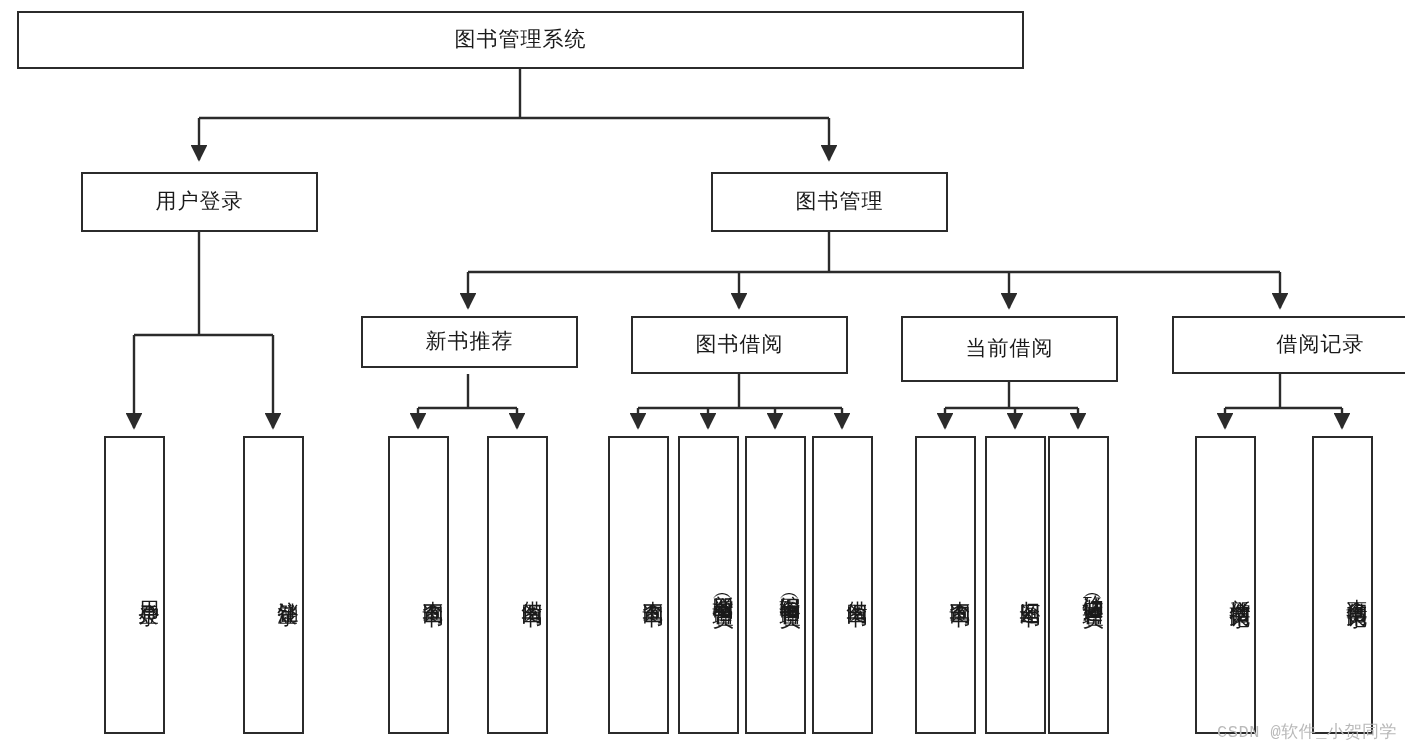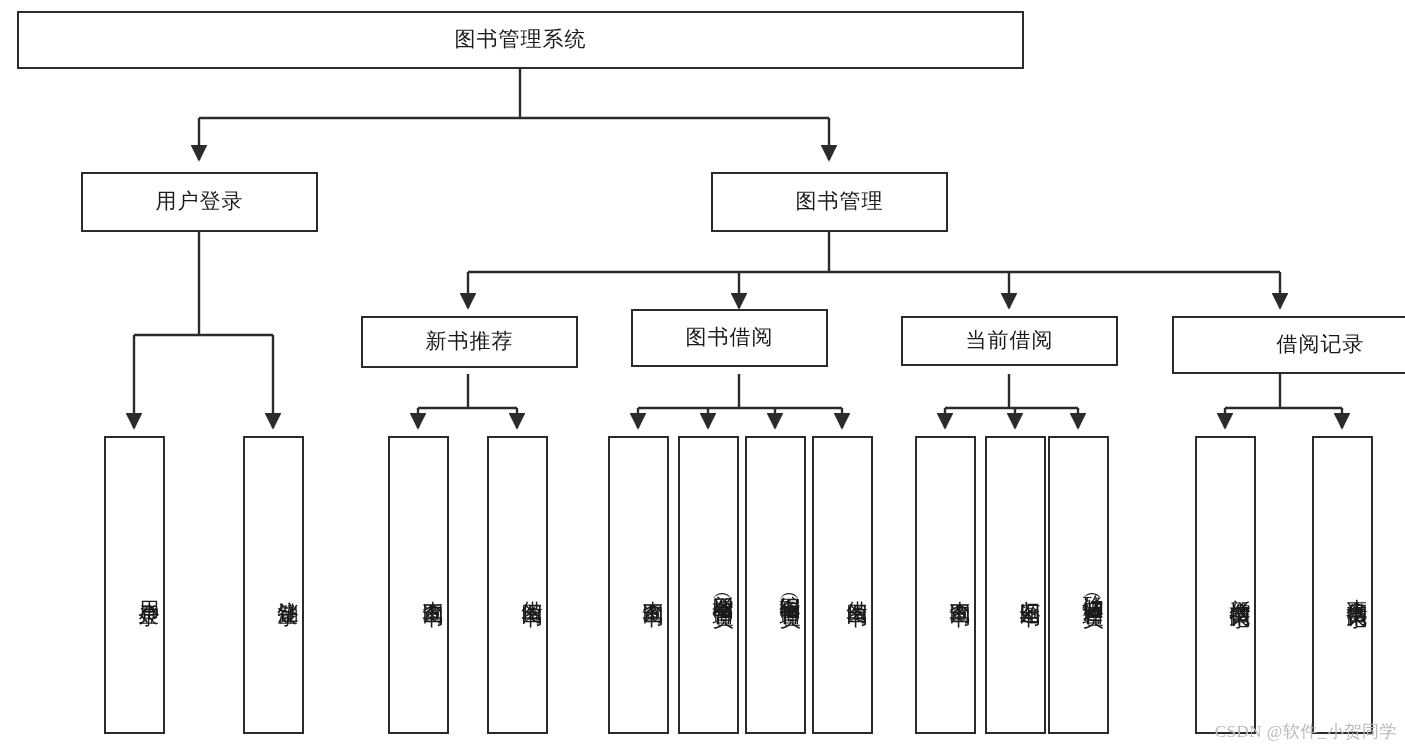--- a/index.html
+++ b/index.html
@@ -63,21 +63,21 @@
     white-space: nowrap;
   }
   #watermark {
     position: absolute;
     right: 8px;
     bottom: 4px;
     font-size: 17px;
     color: #b9b9b9;
     letter-spacing: 0.5px;
     white-space: nowrap;
-    font-family: Liberation Serif, serif;
+    font-family: Liberation Mono, monospace;
   }
 </style>
 </head>
 <body>
 
 <div id="canvas">
 
   <svg id="wires" viewBox="0 0 1405 747" xmlns="http://www.w3.org/2000/svg">
     <defs>
       <marker id="arrow" viewBox="0 0 10 10" refX="9" refY="5" markerWidth="7" markerHeight="7" orient="auto-start-reverse">
@@ -136,24 +136,24 @@
   <div class="node horiz" style="left:81px; top:172px; width:237px; height:60px;">
     <span class="label">用户登录</span>
   </div>
   <div class="node horiz" style="left:711px; top:172px; width:237px; height:60px;padding-left:20px;">
     <span class="label">图书管理</span>
   </div>
 
   <div class="node horiz" style="left:361px; top:316px; width:217px; height:52px;">
     <span class="label">新书推荐</span>
   </div>
-  <div class="node horiz" style="left:631px; top:309px; width:197px; height:58px;">
+  <div class="node horiz" style="left:631px; top:316px; width:217px; height:58px;">
     <span class="label">图书借阅</span>
   </div>
-  <div class="node horiz" style="left:901px; top:316px; width:217px; height:50px;">
+  <div class="node horiz" style="left:901px; top:316px; width:217px; height:66px;">
     <span class="label">当前借阅</span>
   </div>
   <div class="node horiz" style="left:1172px; top:316px; width:253px; height:58px;padding-left:44px;">
     <span class="label">借阅记录</span>
   </div>
 
   <div class="node vert" style="left:104px; top:436px; width:61px; height:298px;">
     <span class="label">用户登录</span>
   </div>
   <div class="node vert" style="left:243px; top:436px; width:61px; height:298px;">

